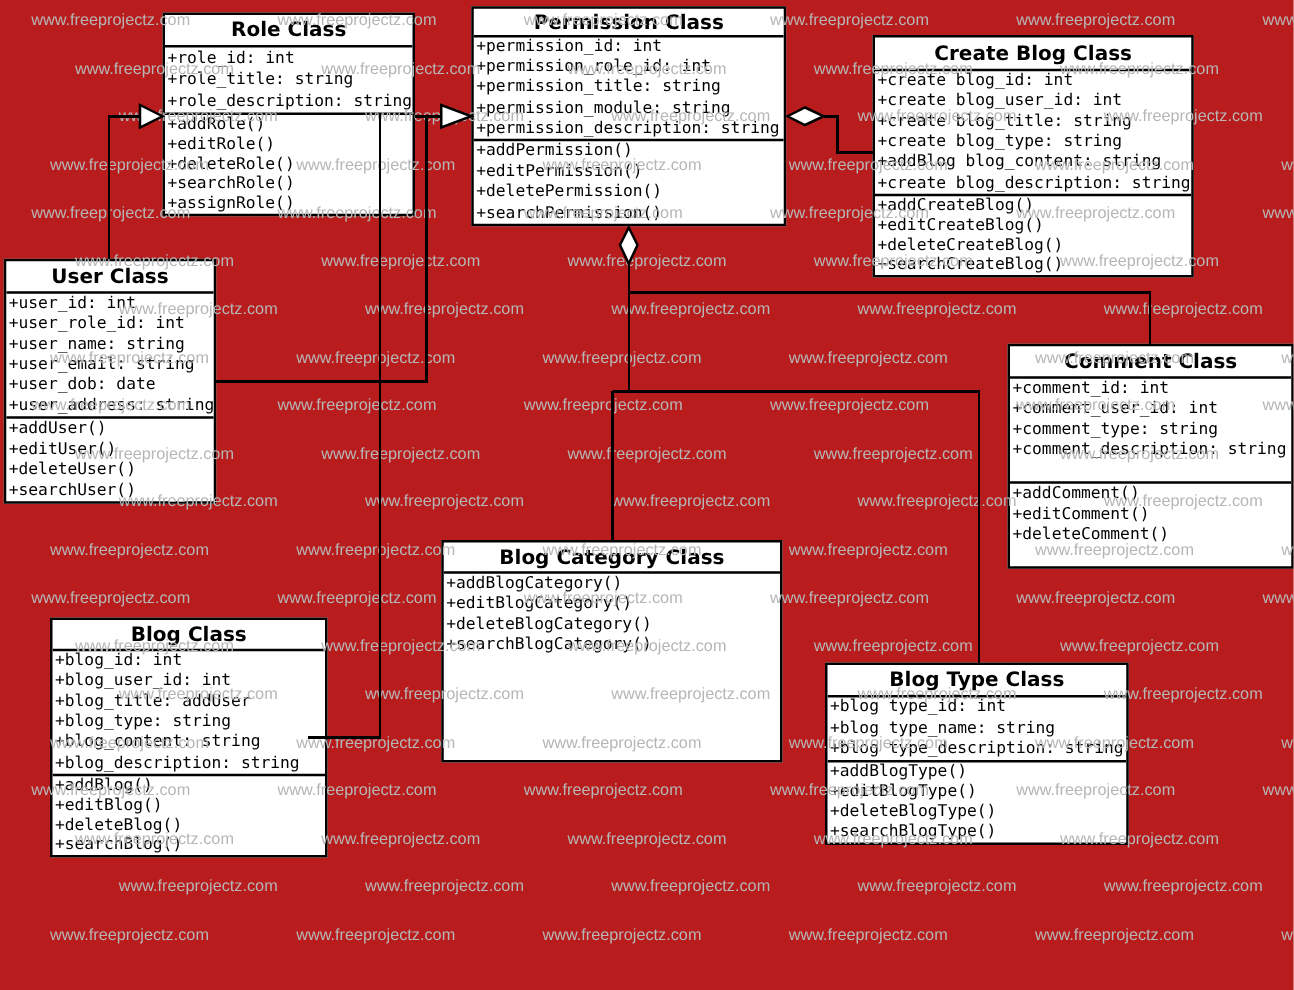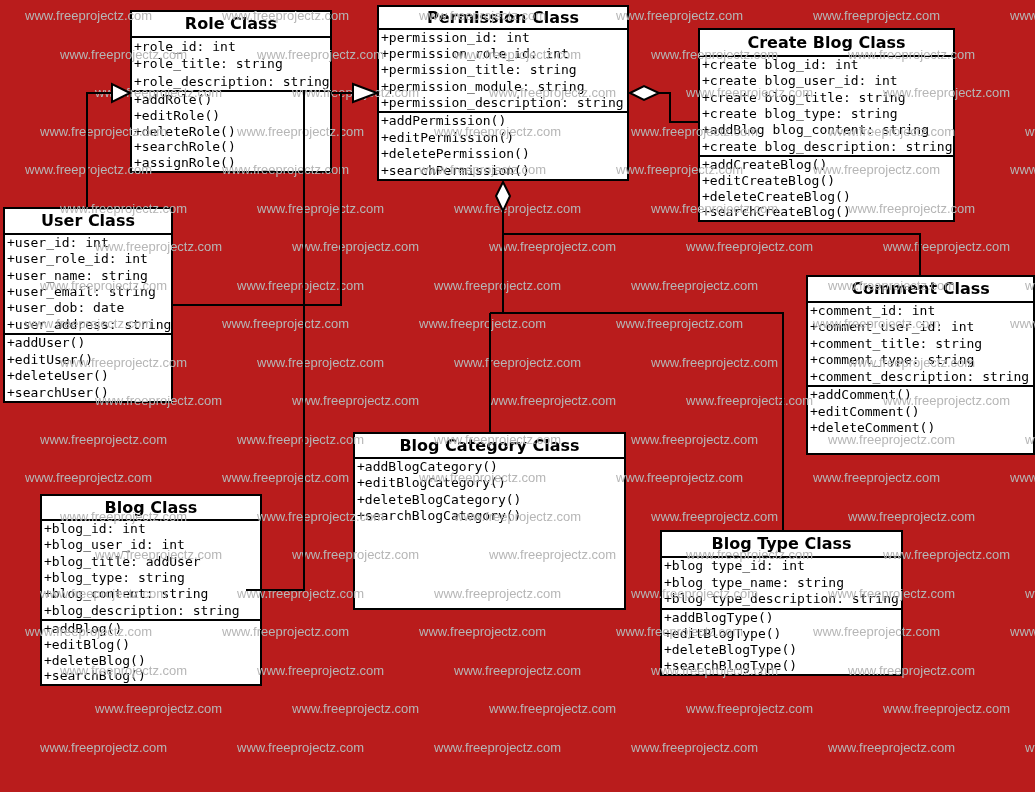--- a/index.html
+++ b/index.html
@@ -202,21 +202,20 @@
           <div class="uml-row" style="line-height: 16.5px;">+editUser()</div>
           <div class="uml-row" style="line-height: 16.5px;">+deleteUser()</div>
           <div class="uml-row" style="line-height: 16.5px;">+searchUser()</div>
         </div>
       </div>
       <div class="uml-class" style="left: 806px; top: 275px; width: 229px; height: 180px;">
         <div class="uml-title" style="height: 26px; line-height: 24px;">Comment Class</div>
         <div class="uml-attrs" style="height: 84px;">
           <div class="uml-row" style="line-height: 16.4px;">+comment_id: int</div>
           <div class="uml-row" style="line-height: 16.4px;">+comment_user_id: int</div>
-          <div class="uml-row" style="line-height: 16.4px;">+comment_title: string</div>
           <div class="uml-row" style="line-height: 16.4px;">+comment_type: string</div>
           <div class="uml-row" style="line-height: 16.4px;">+comment_description: string</div>
         </div>
         <div class="uml-methods">
           <div class="uml-row" style="line-height: 16.5px;">+addComment()</div>
           <div class="uml-row" style="line-height: 16.5px;">+editComment()</div>
           <div class="uml-row" style="line-height: 16.5px;">+deleteComment()</div>
         </div>
       </div>
       <div class="uml-class" style="left: 353px; top: 432px; width: 273px; height: 178px;">

